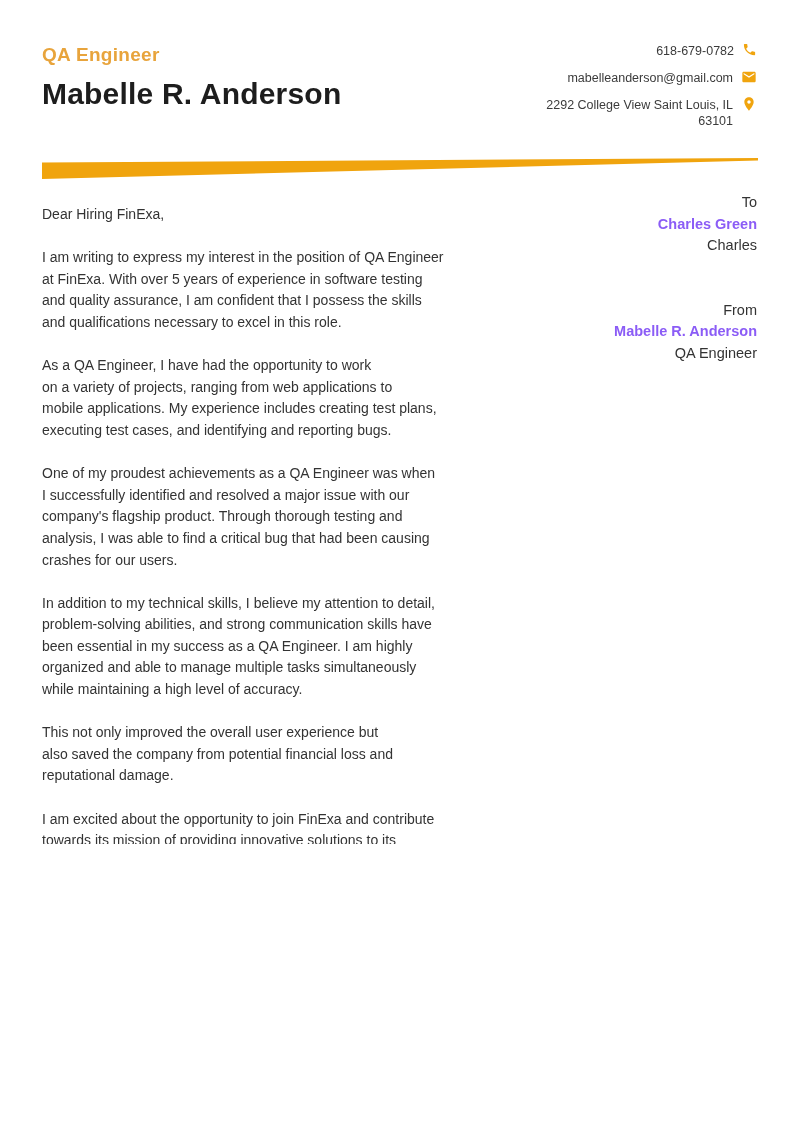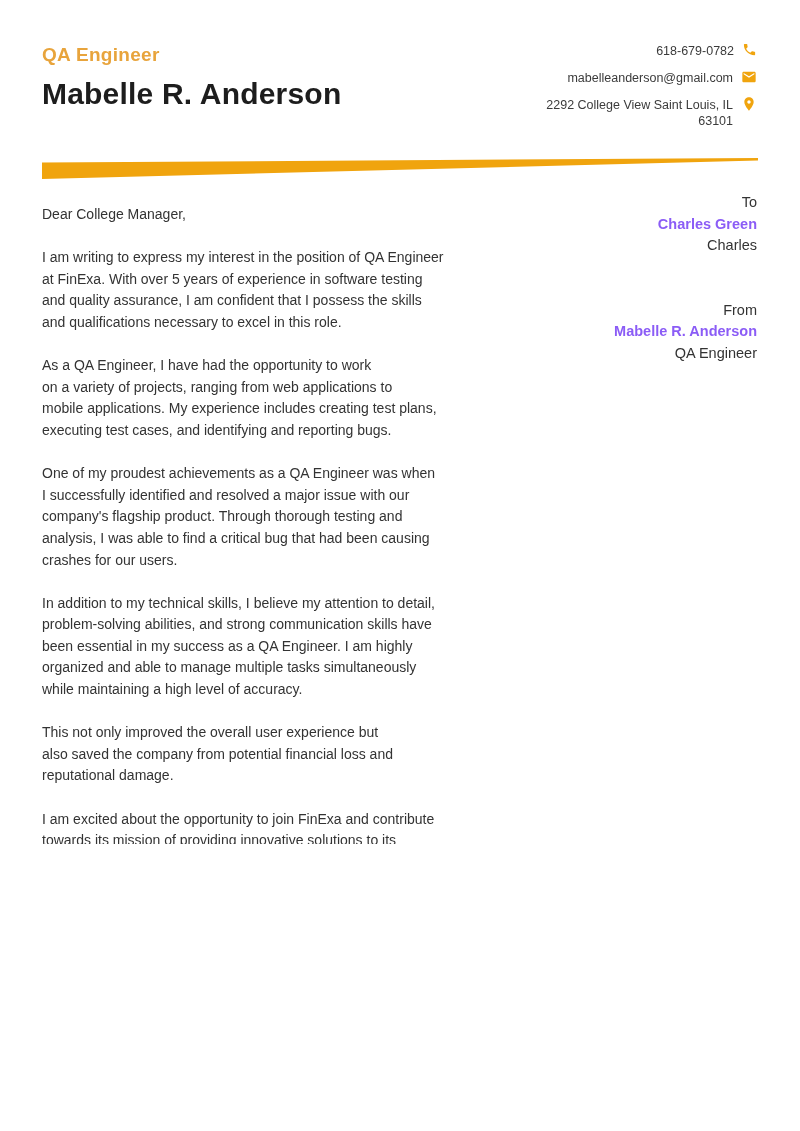--- a/index.html
+++ b/index.html
@@ -132,21 +132,21 @@
         <svg width="16" height="16" viewBox="0 0 24 24" fill="currentColor" aria-hidden="true">
           <path d="M12 2C8.13 2 5 5.13 5 9c0 5.25 7 13 7 13s7-7.75 7-13c0-3.87-3.13-7-7-7zm0 9.5c-1.38 0-2.5-1.12-2.5-2.5s1.12-2.5 2.5-2.5 2.5 1.12 2.5 2.5-1.12 2.5-2.5 2.5z"></path>
         </svg>
       </span>
     </div>
   </div>
 
   <div class="divider"></div>
 
   <section class="letter">
-    <p>Dear College Manager,</p>
+    <p>Dear Hiring FinExa,</p>
     <p>I am writing to express my interest in the position of QA Engineer
 at FinExa. With over 5 years of experience in software testing
 and quality assurance, I am confident that I possess the skills
 and qualifications necessary to excel in this role.</p>
     <p>As a QA Engineer, I have had the opportunity to work
 on a variety of projects, ranging from web applications to
 mobile applications. My experience includes creating test plans,
 executing test cases, and identifying and reporting bugs.</p>
     <p>One of my proudest achievements as a QA Engineer was when
 I successfully identified and resolved a major issue with our

